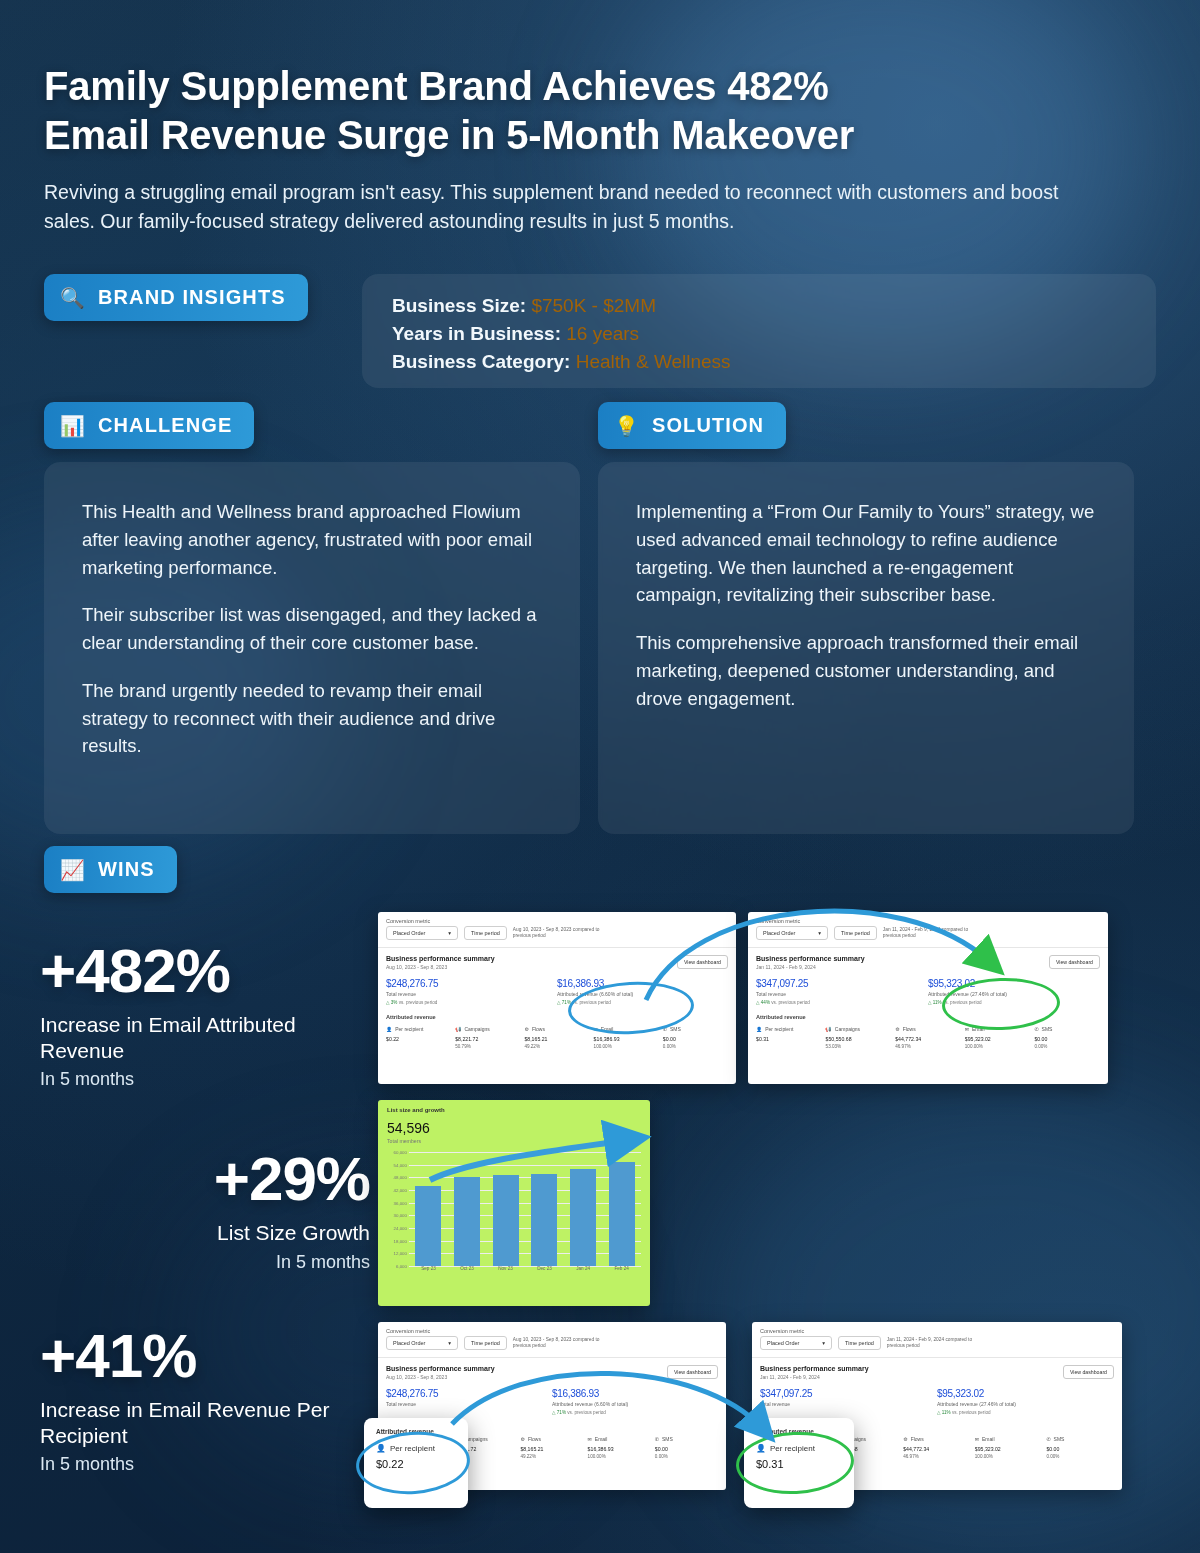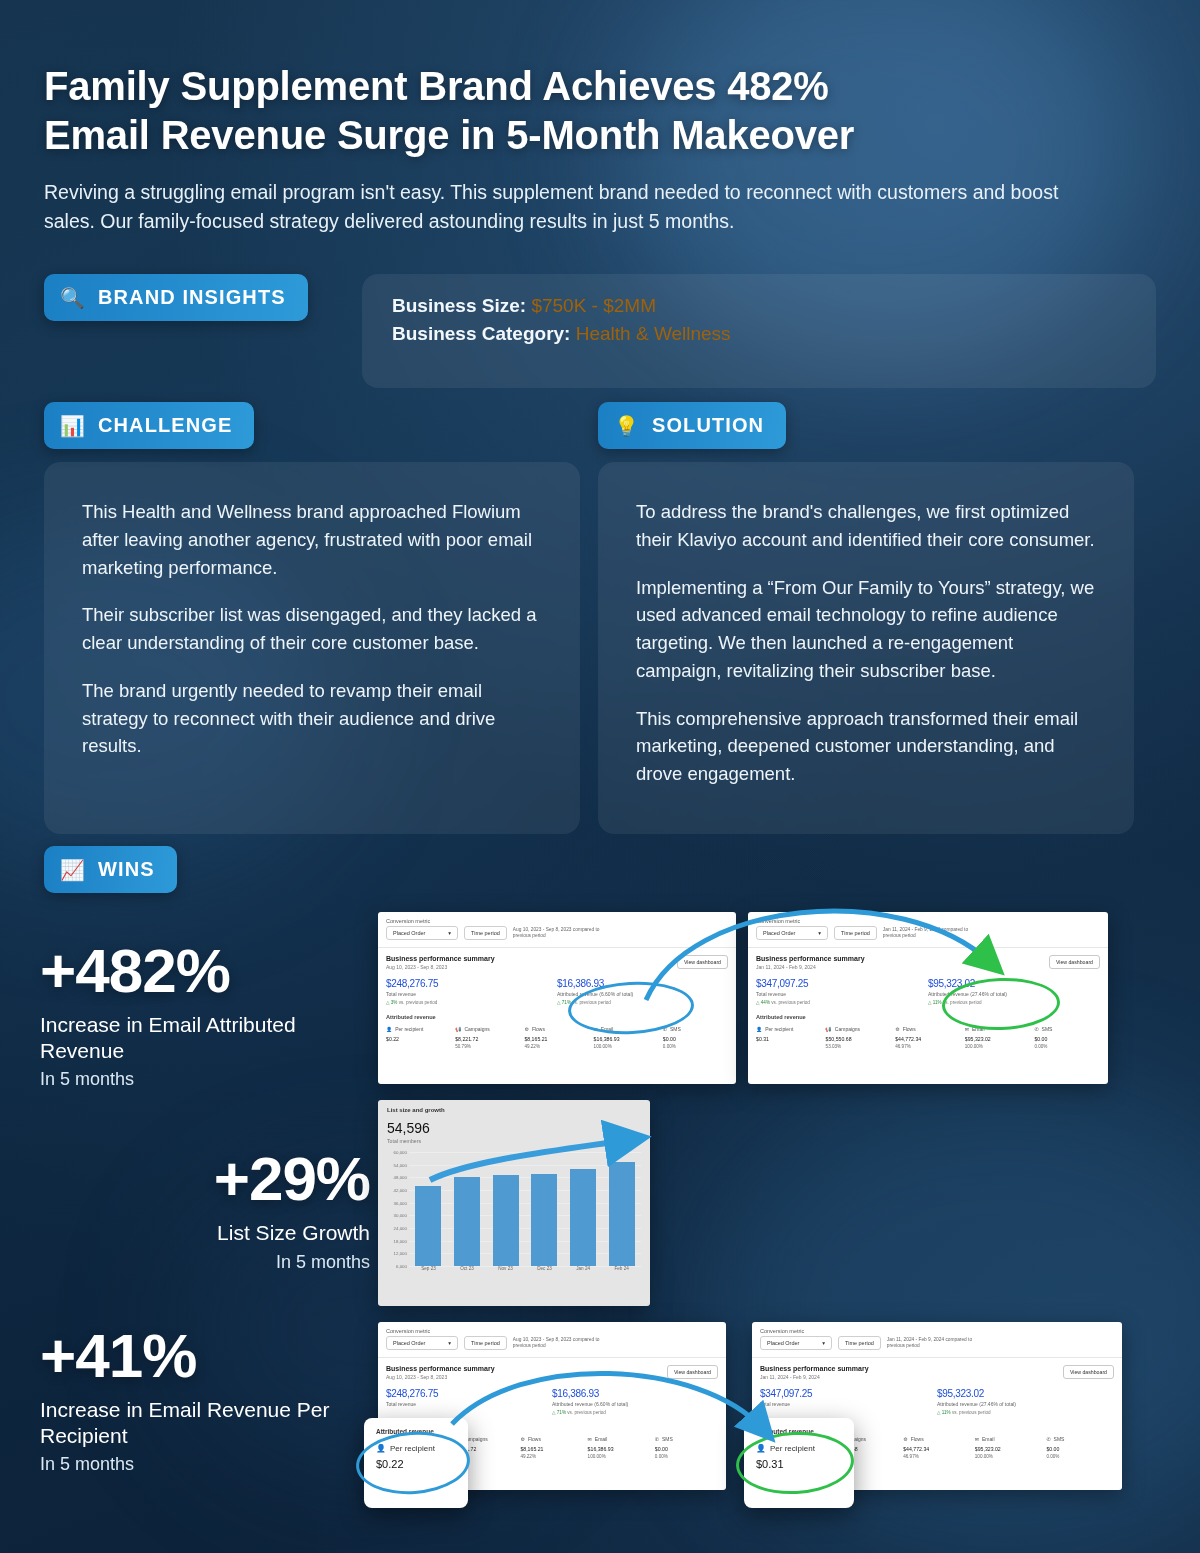--- a/index.html
+++ b/index.html
@@ -129,21 +129,21 @@
   .s-mdelta { font-size: 4.6px; color: #2a8a3e; margin-top: 3px; }
   .s-mdelta .vs { color: #777; }
   .s-attr-title { font-size: 5.6px; color: #444; padding: 9px 8px 0 8px; font-weight: bold; }
   .s-cols { display: flex; padding: 6px 8px 8px 8px; gap: 4px; }
   .s-col { flex: 1; }
   .s-cname { font-size: 5px; color: #555; display: flex; gap: 3px; align-items: center; }
   .s-cval { font-size: 5.2px; color: #222; margin-top: 4px; }
   .s-csub { font-size: 4.6px; color: #666; margin-top: 2px; }
 
   
-  .chart-shot { position: absolute; background:#e5e5e5; border-radius:3px; box-shadow: 0 6px 22px rgba(0,0,0,0.35); overflow:hidden; }
+  .chart-shot { position: absolute; background:#bef264; border-radius:3px; box-shadow: 0 6px 22px rgba(0,0,0,0.35); overflow:hidden; }
   .c-title { font-size: 6px; color: #333; padding: 7px 9px 0 9px; font-weight: bold; }
   .c-big { font-size: 14px; color: #111; padding: 7px 9px 0 9px; }
   .c-sub { font-size: 5.2px; color: #777; padding: 2px 9px 0 9px; }
   .c-plot { position: relative; margin: 8px 9px 6px 9px; height: 128px; }
   .c-yaxis { position: absolute; left: 0; top: 0; bottom: 14px; width: 22px; }
   .c-ytick { position: absolute; right: 2px; font-size: 4.4px; color: #777; transform: translateY(-50%); }
   .c-grid { position: absolute; left: 22px; right: 0; top: 0; bottom: 14px; }
   .c-gline { position: absolute; left: 0; right: 0; height: 1px; background: #ededed; }
   .c-bars { position: absolute; left: 22px; right: 0; top: 0; bottom: 14px; display: flex; align-items: flex-end; justify-content: space-around; }
   .c-bar { width: 26px; background: #4f9ad0; }
@@ -185,41 +185,44 @@
     <span class="glyph">🔍</span>
     <span class="ptext">BRAND INSIGHTS</span>
   </div>
 
   <div class="card brand-card">
     <div class="brand-row">
       <b>Business Size:</b>
       <span class="val">$750K - $2MM</span>
     </div>
     <div class="brand-row">
+      <b>Years in Business:</b>
+      <span class="val">16 years</span>
+    </div>
+    <div class="brand-row">
       <b>Business Category:</b>
       <span class="val">Health &amp; Wellness</span>
     </div>
   </div>
 
   <div class="pill pill-challenge">
     <span class="glyph">📊</span>
     <span class="ptext">CHALLENGE</span>
   </div>
   <div class="card txt-card challenge-card">
     <p>This Health and Wellness brand approached Flowium after leaving another agency, frustrated with poor email marketing performance.</p>
     <p>Their subscriber list was disengaged, and they lacked a clear understanding of their core customer base.</p>
     <p>The brand urgently needed to revamp their email strategy to reconnect with their audience and drive results.</p>
   </div>
 
   <div class="pill pill-solution">
     <span class="glyph">💡</span>
     <span class="ptext">SOLUTION</span>
   </div>
   <div class="card txt-card solution-card">
-    <p>To address the brand's challenges, we first optimized their Klaviyo account and identified their core consumer.</p>
     <p>Implementing a “From Our Family to Yours” strategy, we used advanced email technology to refine audience targeting. We then launched a re-engagement campaign, revitalizing their subscriber base.</p>
     <p>This comprehensive approach transformed their email marketing, deepened customer understanding, and drove engagement.</p>
   </div>
 
   <div class="pill pill-wins">
     <span class="glyph">📈</span>
     <span class="ptext">WINS</span>
   </div>
 
   <div class="win win1">

